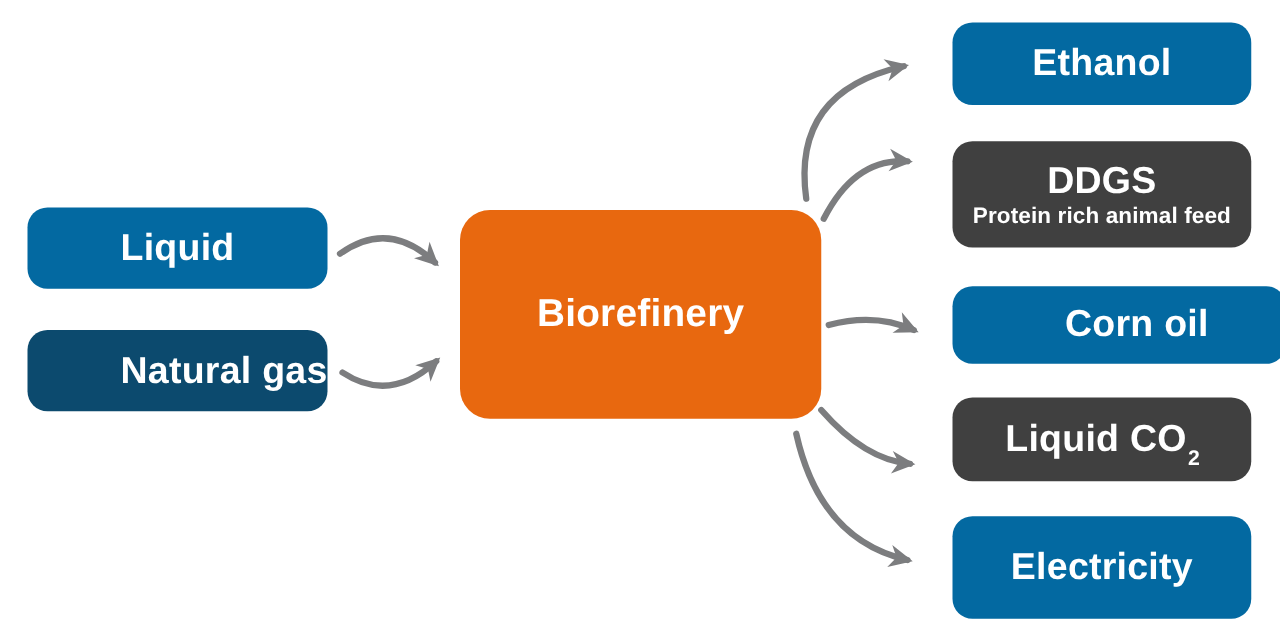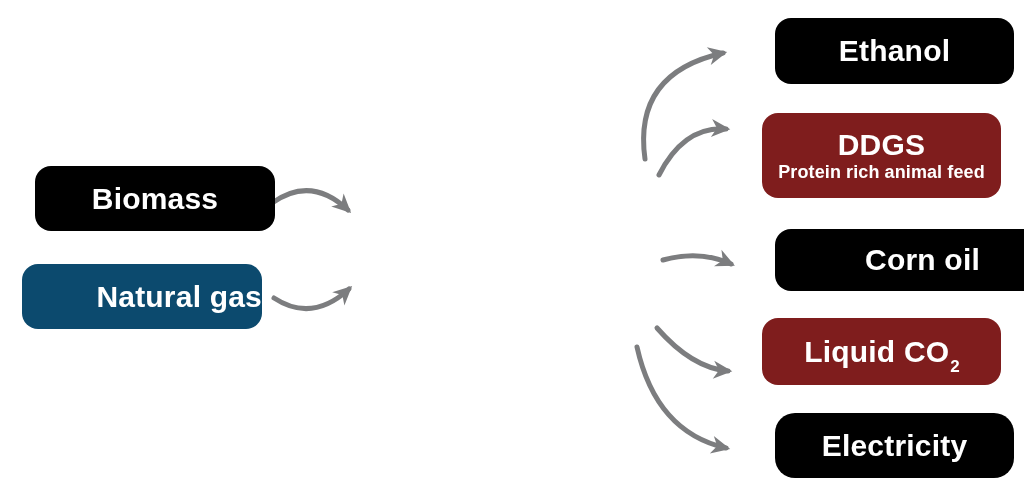--- a/index.html
+++ b/index.html
@@ -23,22 +23,22 @@
     flex-direction: column;
     align-items: center;
     justify-content: center;
     color: #ffffff;
     font-weight: bold;
     border-radius: 16px;
     text-align: center;
     line-height: 1.05;
   }
   .box .label { font-size: 30px; letter-spacing: 0.2px; }
-  .green  { background: #000000; margin-left: 13px; }
-  .olive  { background: #7f1d1d; }
+  .green  { background: #0369a1; }
+  .olive  { background: #404040; }
   .gray   { background: #0c4a6e; align-items: flex-end; }
   .center-box {
     background: #e8680f;
     border-radius: 24px;
   }
   .center-box .label { font-size: 31px; }
   .sublabel {
     font-size: 18px;
     font-weight: bold;
     margin-top: 2px;
@@ -55,21 +55,21 @@
   .label-row { display: flex; align-items: flex-start; }
 
   
   .pos-biomass     { left: 22px;  top: 166px; width: 240px; height: 65px; }
   .pos-natural-gas { left: 22px;  top: 264px; width: 240px; height: 65px; }
   .pos-biorefinery { left: 368px; top: 168px; width: 289px; height: 167px; }
   .pos-ethanol     { left: 762px; top: 18px;  width: 239px; height: 66px; }
   .pos-ddgs        { left: 762px; top: 113px; width: 239px; height: 85px; }
   .pos-corn-oil    { left: 762px; top: 229px; width: 239px; height: 62px; padding-left: 28px; }
   .pos-liquid-co2  { left: 762px; top: 318px; width: 239px; height: 67px; }
-  .pos-electricity { left: 762px; top: 413px; width: 239px; height: 65px; border-radius: 20px; }
+  .pos-electricity { left: 762px; top: 413px; width: 239px; height: 82px; }
 </style>
 </head>
 <body>
 
 <div class="canvas">
 
   <svg class="arrow-layer" viewBox="0 0 1024 502" xmlns="http://www.w3.org/2000/svg">
     <defs>
       <marker id="ah" viewBox="0 0 10 10" refX="7.5" refY="5" markerWidth="4.1" markerHeight="4.1" orient="auto-start-reverse">
         <path d="M0.4,0.6 L9.6,5 L0.4,9.4 L3.1,5 Z" fill="#7c7d7f"></path>
@@ -80,27 +80,30 @@
       <path d="M 274 298 Q 312 323 349 289" marker-end="url(#ah)"></path>
       <path d="M 645 159 Q 633 73 723 53" marker-end="url(#ah)"></path>
       <path d="M 659 175 Q 684 126 726 129" marker-end="url(#ah)"></path>
       <path d="M 663 260 Q 700 250 731 264" marker-end="url(#ah)"></path>
       <path d="M 657 328 Q 692 368 728 371" marker-end="url(#ah)"></path>
       <path d="M 637 347 Q 656 432 726 448" marker-end="url(#ah)"></path>
     </g>
   </svg>
 
   <div class="box green pos-biomass">
-    <span class="label">Biomass</span>
+    <span class="label">Liquid</span>
   </div>
 
   <div class="box gray pos-natural-gas">
     <span class="label">Natural gas</span>
   </div>
 
+  <div class="box center-box pos-biorefinery">
+    <span class="label">Biorefinery</span>
+  </div>
 
   <div class="box green pos-ethanol">
     <span class="label">Ethanol</span>
   </div>
 
   <div class="box olive pos-ddgs">
     <span class="label">DDGS</span>
     <span class="sublabel">Protein rich animal feed</span>
   </div>
 

